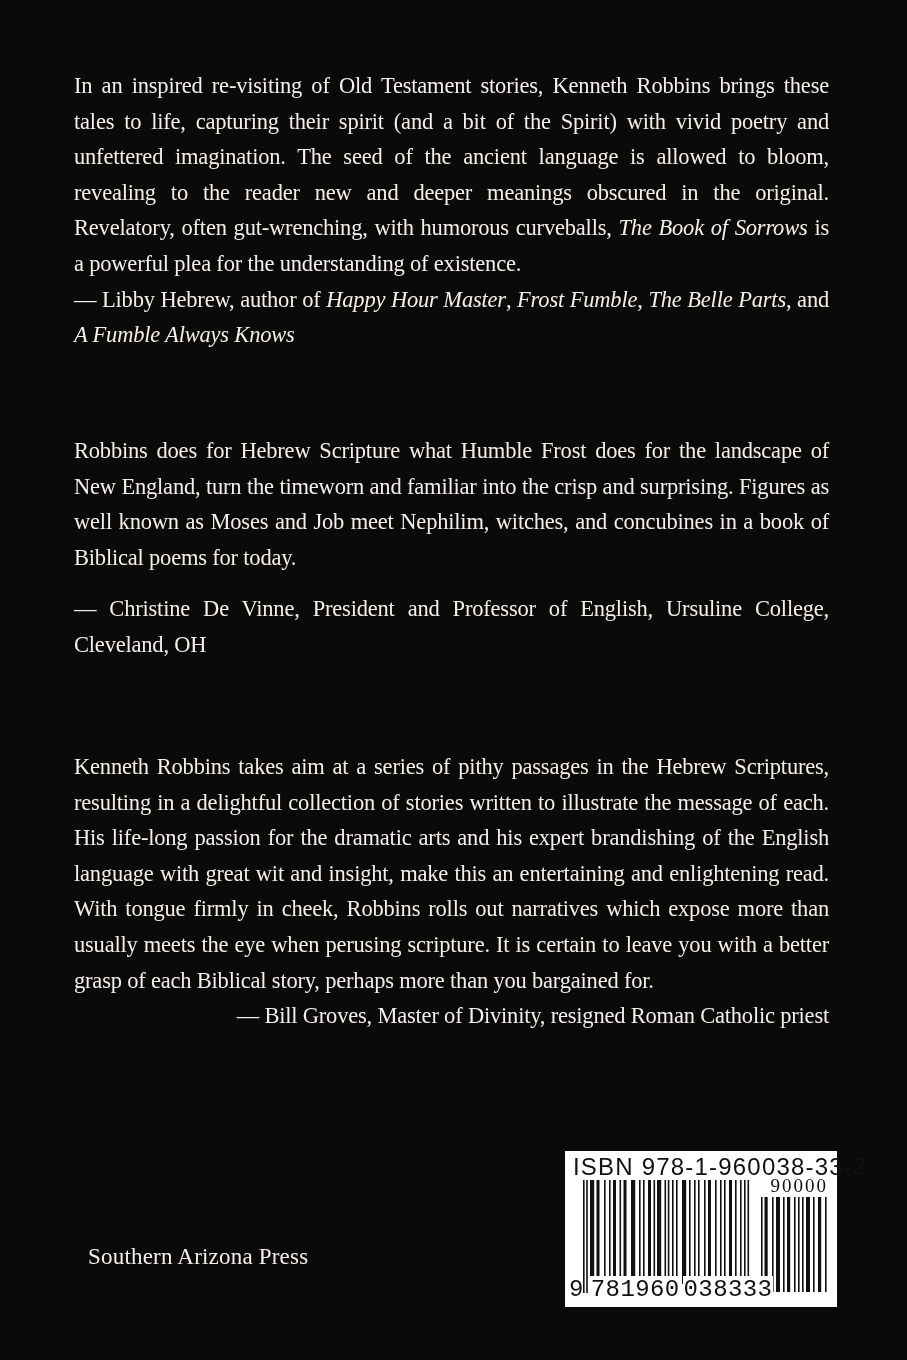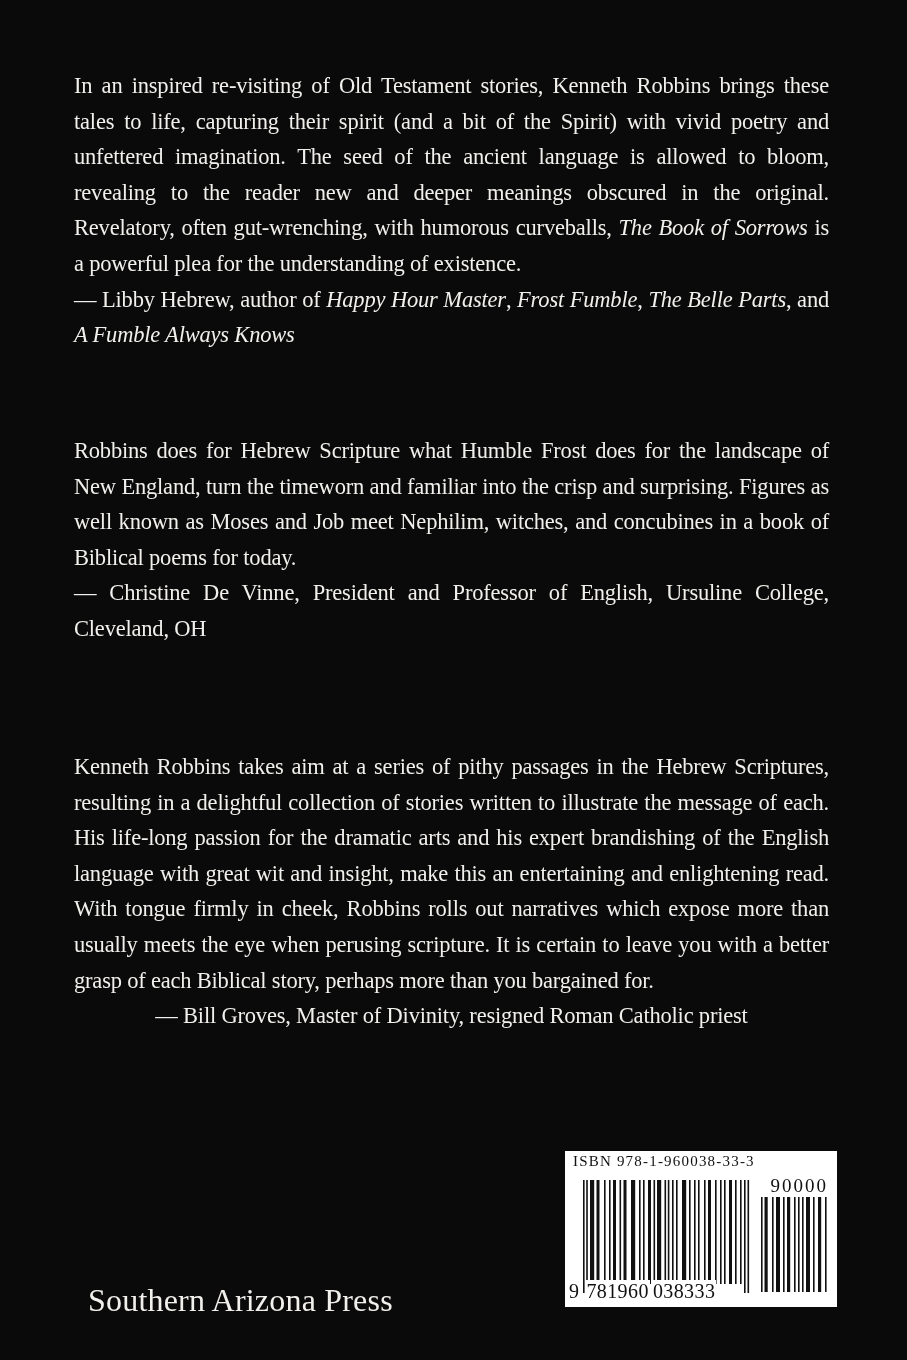--- a/index.html
+++ b/index.html
@@ -22,53 +22,53 @@
       font-size: 22.5px;
       line-height: 35.6px;
       text-align: justify;
       letter-spacing: -0.2px;
       word-spacing: 0px;
     }
     .blurb p {
       margin: 0;
     }
     .blurb .attr {
-      text-align: center;
+      text-align: right;
     }
     .blurb i {
       font-style: italic;
     }
     #blurb-1 { top: 68px; }
     #blurb-2 { top: 433px; }
     #blurb-3 { top: 749px; }
 
     .publisher {
       position: absolute;
       left: 88px;
-      top: 1282px;
-      font-size: 32px;
+      top: 1244px;
+      font-size: 23px;
       letter-spacing: 0.2px;
       color: #f2f0ec;
     }
 
     .barcode-box {
       position: absolute;
       left: 565px;
       top: 1151px;
       width: 272px;
       height: 156px;
       background: #ffffff;
       color: #111;
     }
     .isbn-text {
       position: absolute;
       left: 8px;
       top: 2px;
-      font-family: Liberation Serif, serif;
-      font-size: 15px;
+      font-family: Liberation Sans, sans-serif;
+      font-size: 24px;
       letter-spacing: 1.2px;
       white-space: nowrap;
     }
     .price-text {
       position: absolute;
       right: 9px;
       top: 24px;
       font-family: Liberation Serif, serif;
       font-size: 19px;
       letter-spacing: 2px;
@@ -85,40 +85,40 @@
       left: 196px;
       top: 46px;
       height: 95px;
       width: 68px;
     }
     .bars-main svg, .bars-addon svg { display: block; }
     .ean-digits {
       position: absolute;
       left: 4px;
       bottom: 4px;
-      font-family: Liberation Serif, serif;
-      font-size: 20px;
+      font-family: Liberation Mono, monospace;
+      font-size: 24px;
       letter-spacing: 0.4px;
       white-space: nowrap;
       background: transparent;
     }
     .ean-digits .lead { margin-right: 6px; }
     .ean-digits .grp { background: #fff; padding: 0 1px; }
   </style>
 </head>
 <body>
 
 <div class="blurb" id="blurb-1">
   <p><span>In an inspired re-visiting of Old Testament stories, Kenneth Robbins brings these tales to life, capturing their spirit (and a bit of the Spirit) with vivid poetry and unfettered imagination. The seed of the ancient language is allowed to bloom, revealing to the reader new and deeper meanings obscured in the original. Revelatory, often gut-wrenching, with humorous curveballs, </span><i>The Book of Sorrows</i><span> is a powerful plea for the understanding of existence.</span></p>
   <p class="attr" style="text-align: justify; text-align-last: left;"><span>— Libby Hebrew, author of </span><i>Happy Hour Master</i><span>, </span><i>Frost Fumble</i><span>, </span><i>The Belle Parts</i><span>, and </span><i>A Fumble Always Knows</i></p>
 </div>
 
 <div class="blurb" id="blurb-2">
   <p>Robbins does for Hebrew Scripture what Humble Frost does for the landscape of New England, turn the timeworn and familiar into the crisp and surprising. Figures as well known as Moses and Job meet Nephilim, witches, and concubines in a book of Biblical poems for today.</p>
-  <p class="attr" style="text-align: justify; text-align-last: left;">— Christine De Vinne, President and Professor of English, Ursuline College, Cleveland, OH</p>
+  <p class="attr" style="text-align: justify; text-align-last: left; margin-top: 16px;">— Christine De Vinne, President and Professor of English, Ursuline College, Cleveland, OH</p>
 </div>
 
 <div class="blurb" id="blurb-3">
   <p>Kenneth Robbins takes aim at a series of pithy passages in the Hebrew Scriptures, resulting in a delightful collection of stories written to illustrate the message of each. His life-long passion for the dramatic arts and his expert brandishing of the English language with great wit and insight, make this an entertaining and enlightening read. With tongue firmly in cheek, Robbins rolls out narratives which expose more than usually meets the eye when perusing scripture. It is certain to leave you with a better grasp of each Biblical story, perhaps more than you bargained for.</p>
   <p class="attr">— Bill Groves, Master of Divinity, resigned Roman Catholic priest</p>
 </div>
 
 <div class="publisher">Southern Arizona Press</div>
 
 <div class="barcode-box">

